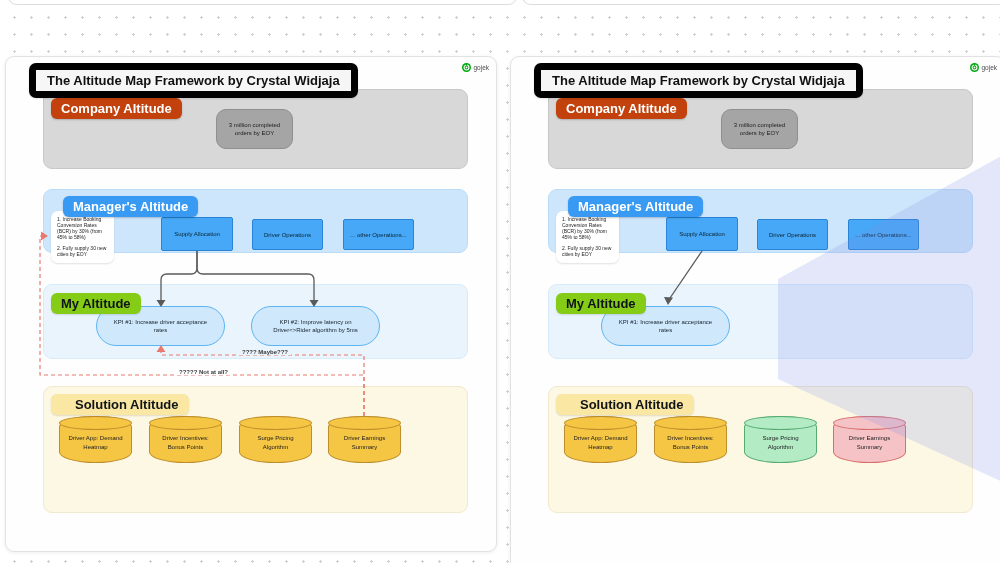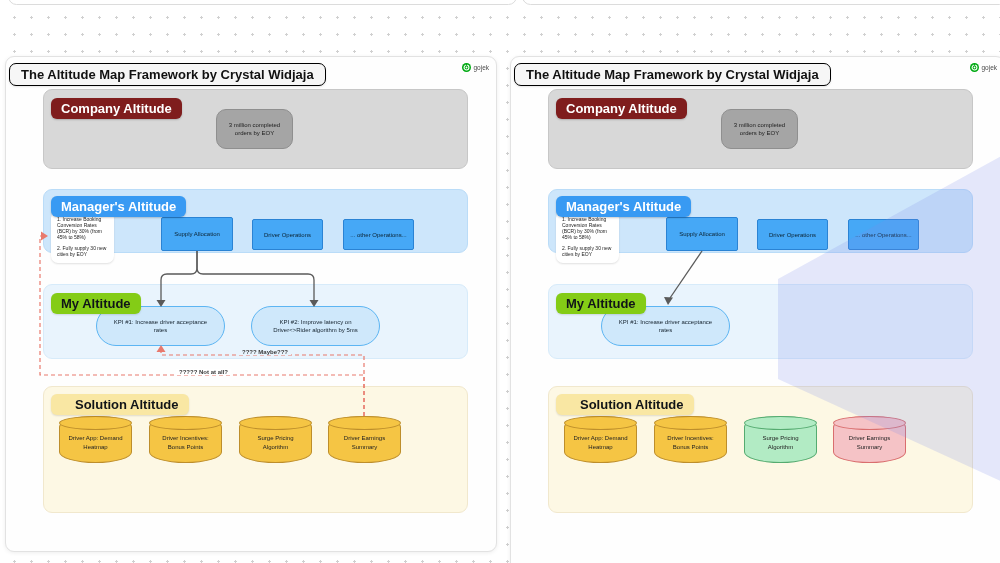--- a/index.html
+++ b/index.html
@@ -11,36 +11,36 @@
   
   .frame-top{position:absolute;top:-12px;height:17px;background:#fff;
     border:1px solid #dcdcdc;border-radius:9px;box-sizing:border-box;}
 
   
   .panel{position:absolute;top:56px;background:#fefefe;border:1px solid #e2e2e2;
     border-radius:9px;box-shadow:0 1px 4px rgba(0,0,0,.07);box-sizing:border-box;}
   #panel-left{left:5px;width:492px;height:496px;}
   #panel-right{left:510px;width:495px;height:520px;}
 
-  .title-chip{position:absolute;left:3px;top:6px;background:#f6f6f6;border:1px solid #000000;
+  .title-chip{position:absolute;left:23px;top:6px;background:#f6f6f6;border:7px solid #000000;
     border-radius:7px;padding:3px 11px;font-size:13px;font-weight:bold;white-space:nowrap;
     box-shadow:0 1px 2px rgba(0,0,0,.10);z-index:4;}
   .brand{position:absolute;right:7px;top:6px;display:flex;align-items:center;gap:2px;
     font-size:6.5px;color:#4a4a4a;z-index:4;}
 
   .section{position:absolute;left:37px;width:425px;border-radius:9px;box-sizing:border-box;}
   .sec-company{top:32px;height:80px;background:#d8d8d8;border:1px solid #c7c7c7;}
   .sec-manager{top:132px;height:64px;background:#cde6fb;border:1px solid #badcf8;}
   .sec-my{top:227px;height:75px;background:#e9f4fd;border:1px solid #d7ebfa;}
   .sec-solution{top:329px;height:127px;background:#fdf8e4;border:1px solid #f1e8cd;}
 
   .chip{position:absolute;font-size:13px;font-weight:bold;border-radius:6px;
     padding:3px 10px;white-space:nowrap;z-index:3;box-shadow:0 1px 2px rgba(0,0,0,.20);}
-  .chip-company{left:45px;top:41px;background:#7f1d1d;color:#fff;}
-  .chip-manager{left:45px;top:139px;background:#389af3;color:#fff;}
+  .chip-company{left:45px;top:41px;background:#c2410c;color:#fff;}
+  .chip-manager{left:57px;top:139px;background:#389af3;color:#fff;}
   .chip-my{left:45px;top:236px;background:#84cc16;color:#101418;box-shadow:0 1px 2px rgba(0,0,0,.12);}
   .chip-solution{left:45px;top:337px;background:#f9e7a3;color:#101418;box-shadow:0 1px 2px rgba(0,0,0,.12);padding-left:24px;}
 
   .goalbox{position:absolute;left:210px;top:52px;width:77px;height:40px;background:#a5a5a5;
     border:1px solid #8f8f8f;border-radius:10px;display:flex;align-items:center;justify-content:center;
     text-align:center;font-size:6px;line-height:1.35;color:#1c1c1c;padding:0 8px;box-sizing:border-box;}
 
   .note{position:absolute;left:45px;top:154px;width:63px;height:52px;background:#fff;
     border-radius:7px;box-shadow:0 1px 2px rgba(0,0,0,.12);font-size:5px;line-height:1.22;
     color:#222;padding:5px 4px 0 6px;box-sizing:border-box;z-index:2;}

